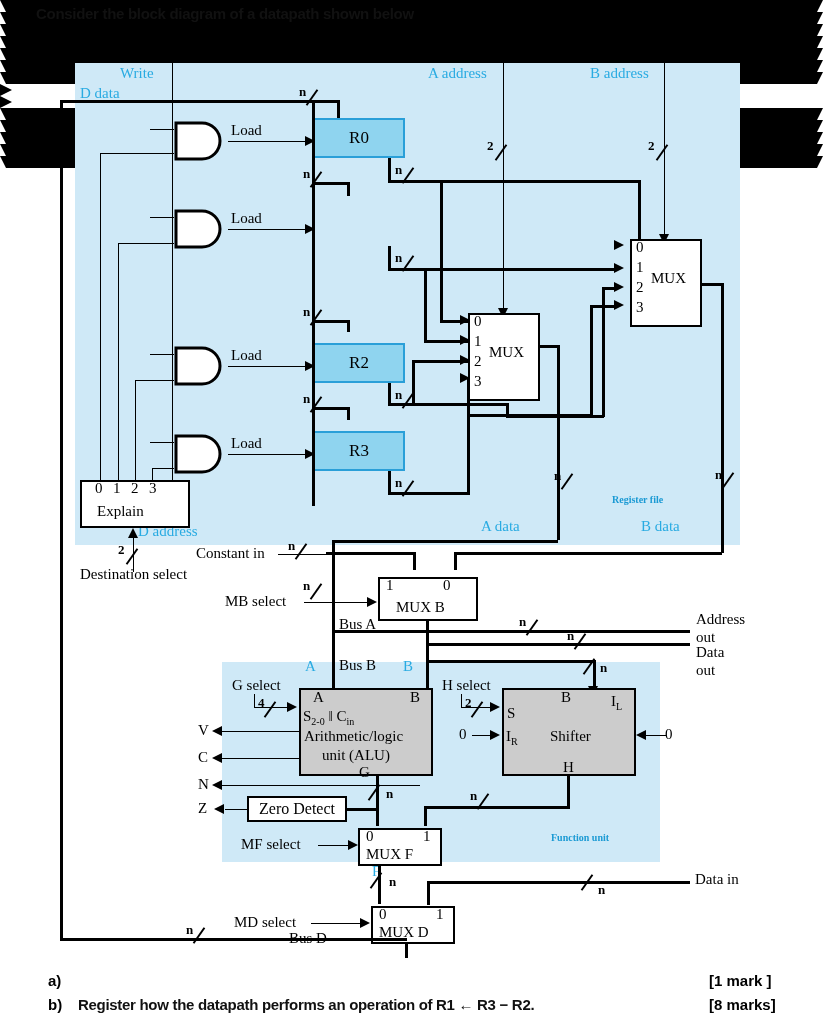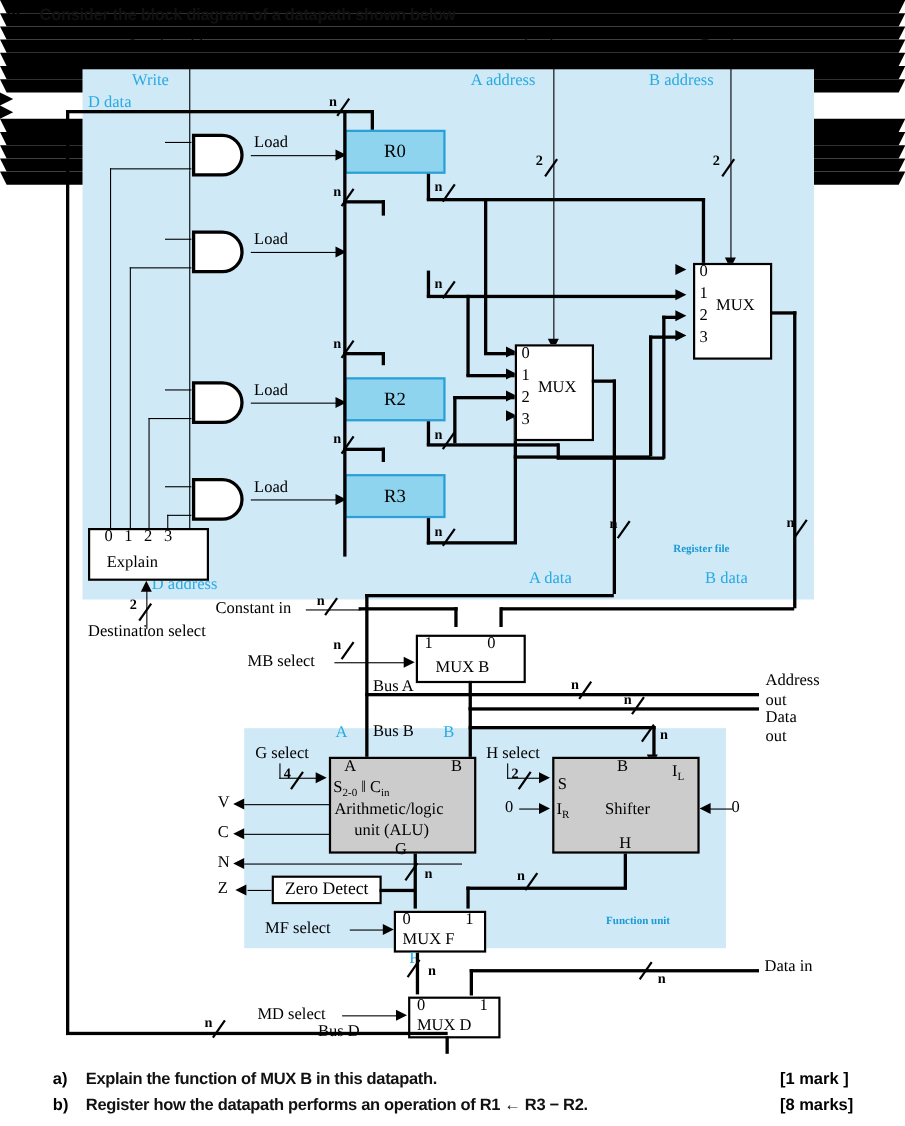--- a/index.html
+++ b/index.html
@@ -509,20 +509,19 @@
   <div class="h" style="left:311px; top:923px; width:54px;"></div>
   <div class="ar-r" style="left:360px; top:918px;"></div>
 
   <div class="lbl" style="left:289px; top:931px;">Bus D</div>
   <div class="vb" style="left:405px; top:942px; height:16px;"></div>
   <div class="hb" style="left:60px; top:938px; width:347px;"></div>
   <div class="nlab" style="left:186px; top:922px;">n</div>
   <div class="slash" style="left:198px; top:926px;"></div>
 
   <div class="qnum" style="left:48px; top:972px;">a)</div>
-  <div class="qtext" style="left:78px; top:972px;">Explain the function of MUX B in this datapath.</div>
   <div class="marks" style="left:709px; top:972px;">[1 mark  ]</div>
 
   <div class="qnum" style="left:48px; top:996px;">b)</div>
   <div class="qtext" style="left:78px; top:996px;">Register how the datapath performs an operation of R1 ← R3 − R2.</div>
   <div class="marks" style="left:709px; top:996px;">[8 marks]</div>
 
 </div>
 
 </body></html>

